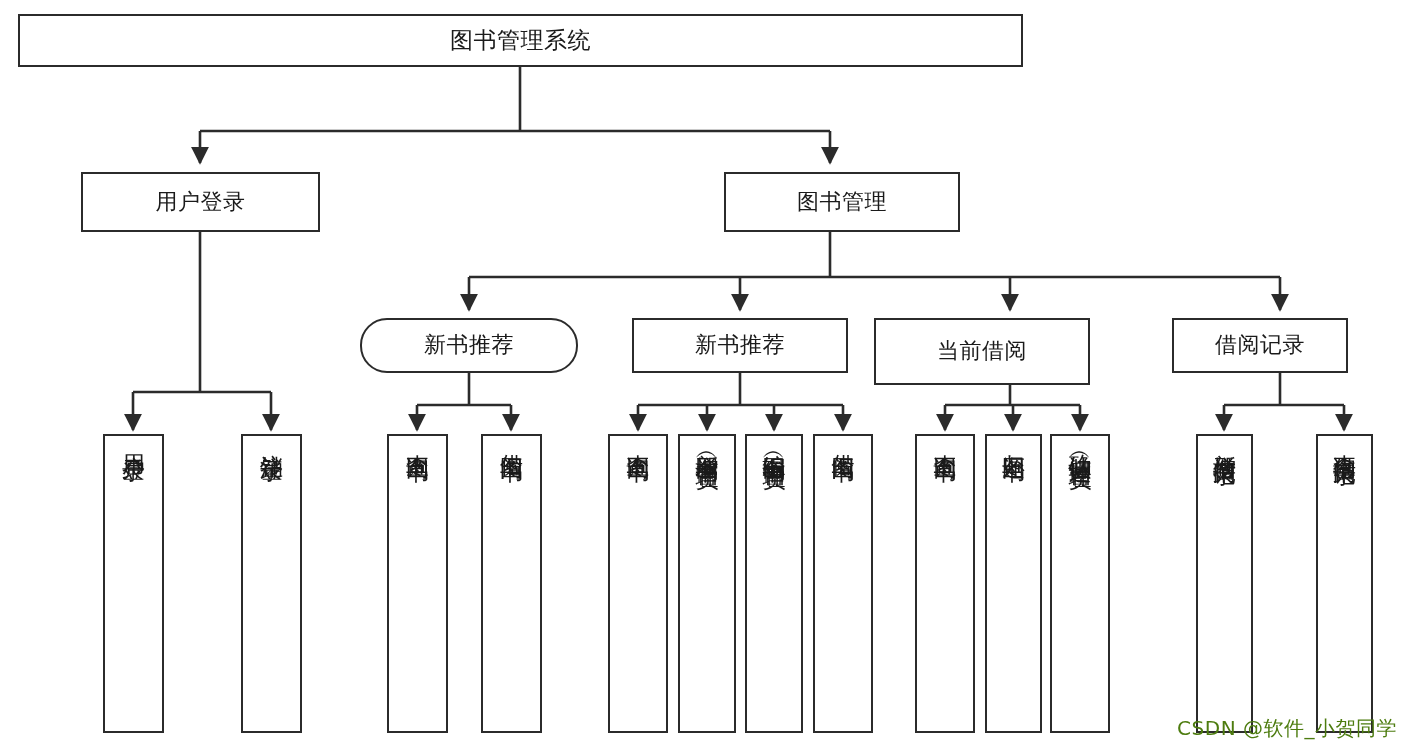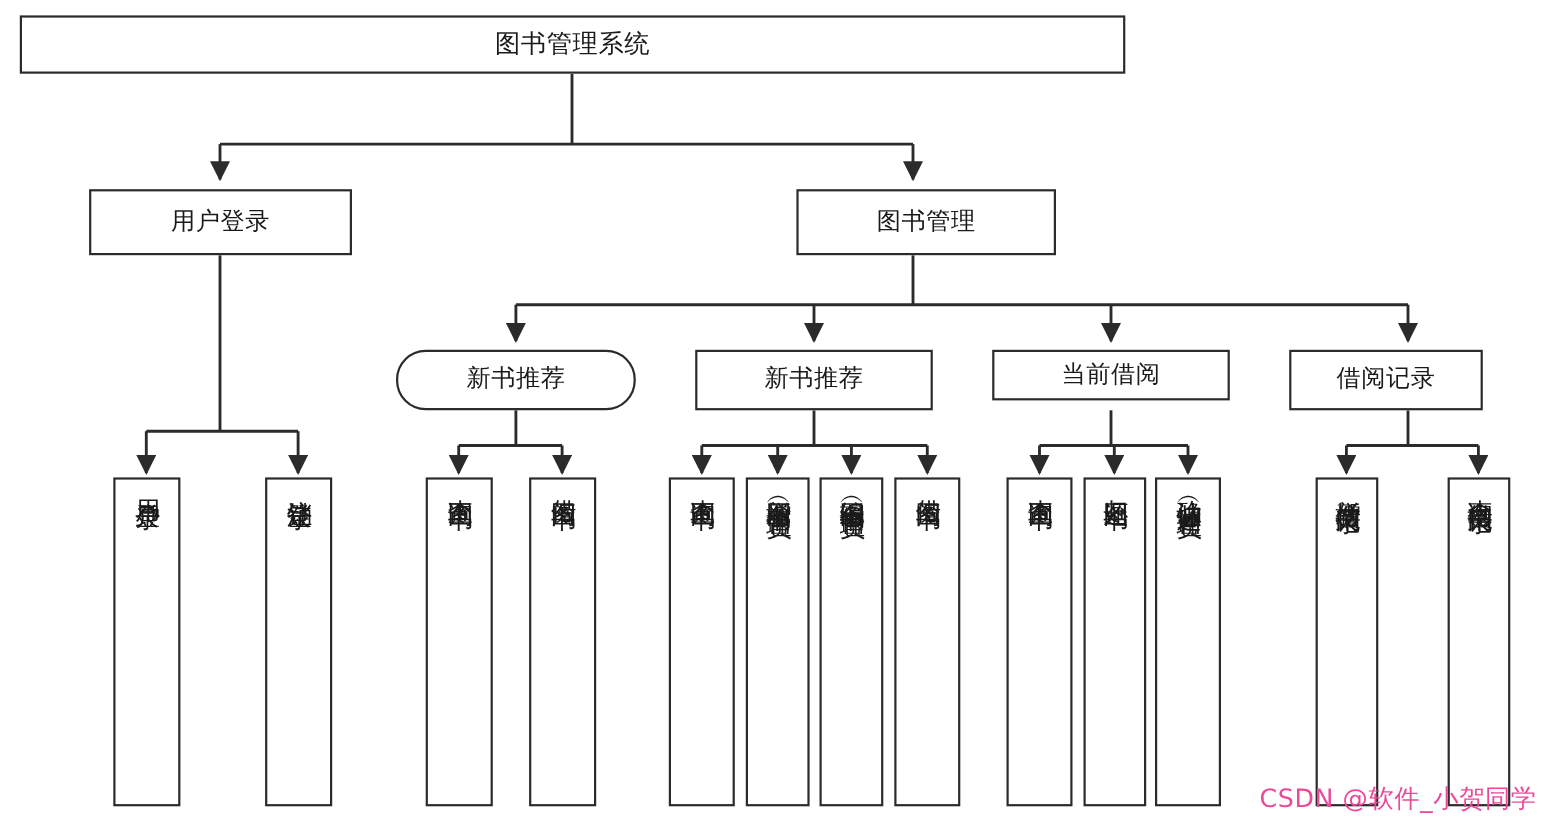--- a/index.html
+++ b/index.html
@@ -60,22 +60,22 @@
     text-orientation: upright;
     font-size: 23px;
     line-height: 1.0;
     letter-spacing: 2px;
     white-space: nowrap;
   }
   .watermark {
     position: absolute;
     right: 8px;
     bottom: 5px;
-    font-size: 23px;
-    color: #ec4899;
+    font-size: 20px;
+    color: #4d7c0f;
     letter-spacing: 0.5px;
     white-space: nowrap;
     pointer-events: none;
     text-align: center;
   }
 </style>
 </head>
 <body>
 
 <div id="canvas">
@@ -144,21 +144,21 @@
   </div>
 
   <div class="node horiz" style="left:360px; top:318px; width:218px; height:55px;border-radius:27px;">
     <span class="node-label">新书推荐</span>
   </div>
 
   <div class="node horiz" style="left:632px; top:318px; width:216px; height:55px;">
     <span class="node-label">新书推荐</span>
   </div>
 
-  <div class="node horiz" style="left:902px; top:318px; width:216px; height:46px;">
+  <div class="node horiz" style="left:874px; top:318px; width:216px; height:67px;">
     <span class="node-label">当前借阅</span>
   </div>
 
   <div class="node horiz" style="left:1172px; top:318px; width:176px; height:55px;">
     <span class="node-label">借阅记录</span>
   </div>
 
   <div class="node vert" style="left:103px; top:434px; width:61px; height:299px;">
     <span class="node-label">用户登录</span>
   </div>

